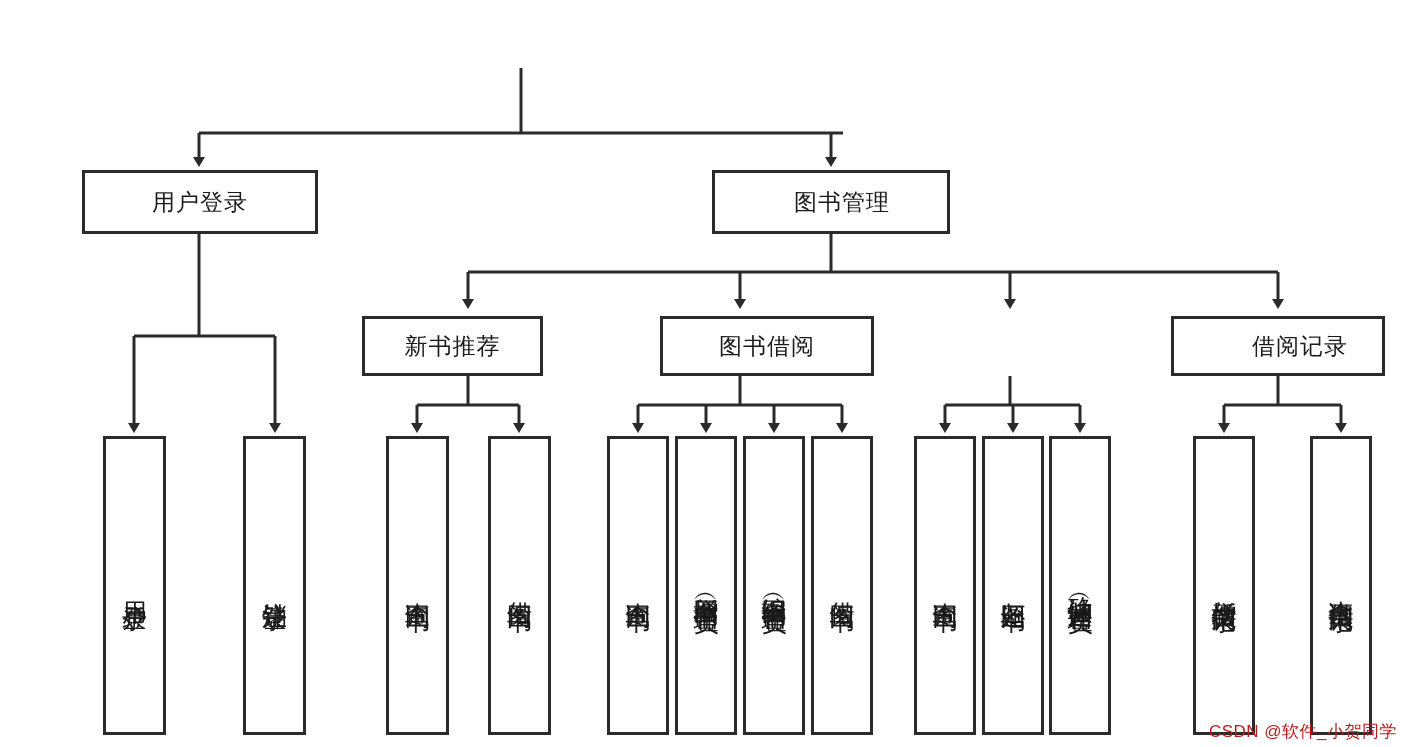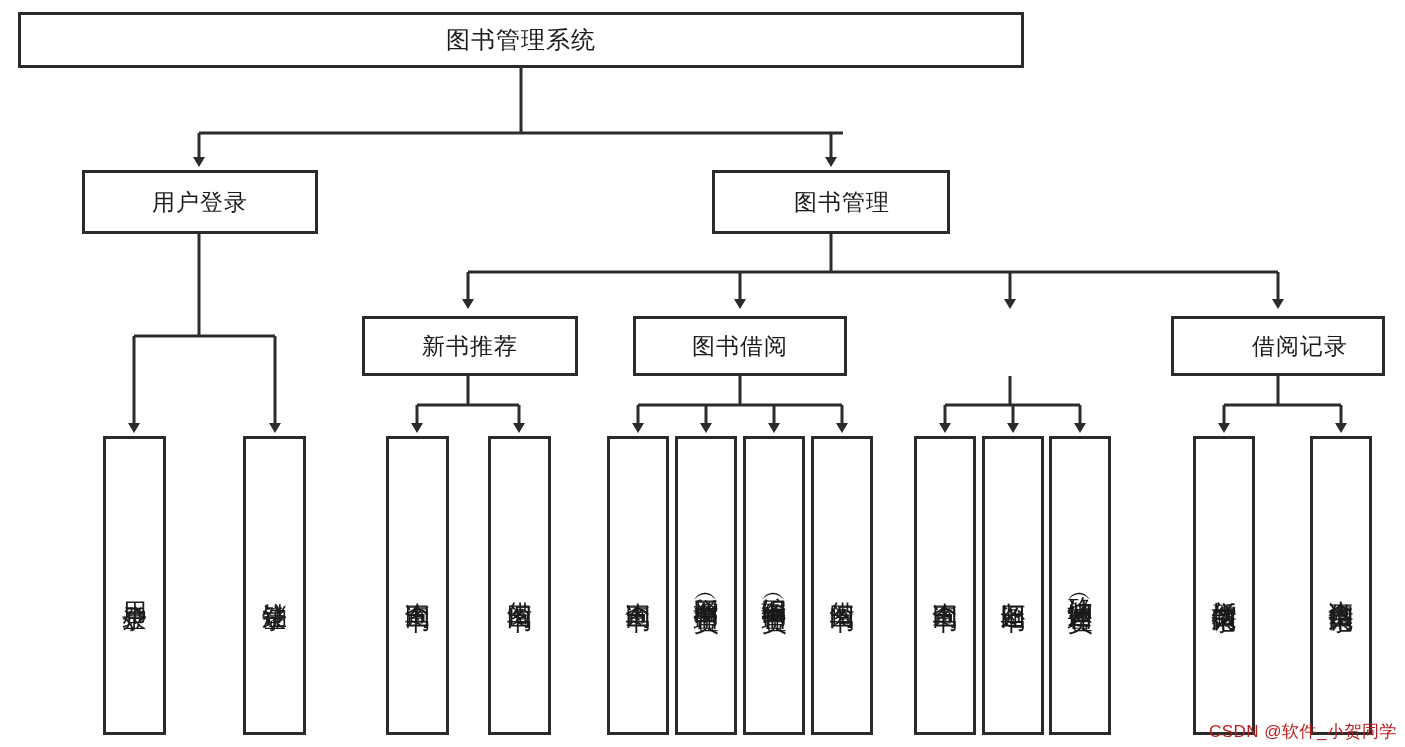--- a/index.html
+++ b/index.html
@@ -114,35 +114,32 @@
       <path d="M1013,405 L1013,424" marker-end="url(#arrow)"></path>
       <path d="M1080,405 L1080,424" marker-end="url(#arrow)"></path>
 
       <path d="M1278,376 L1278,405"></path>
       <path d="M1224,405 L1341,405"></path>
       <path d="M1224,405 L1224,424" marker-end="url(#arrow)"></path>
       <path d="M1341,405 L1341,424" marker-end="url(#arrow)"></path>
     </g>
   </svg>
 
-  <div class="node root" style="left:18px; top:12px; width:1006px; height:56px;">
-    <span class="label">图书管理系统</span>
-  </div>
 
   <div class="node" style="left:82px; top:170px; width:236px; height:64px;">
     <span class="label">用户登录</span>
   </div>
   <div class="node" style="left:712px; top:170px; width:238px; height:64px;padding-left:22px;">
     <span class="label">图书管理</span>
   </div>
 
-  <div class="node" style="left:362px; top:316px; width:216px; height:60px;">
+  <div class="node" style="left:362px; top:316px; width:181px; height:60px;">
     <span class="label">新书推荐</span>
   </div>
-  <div class="node" style="left:633px; top:316px; width:214px; height:60px;">
+  <div class="node" style="left:660px; top:316px; width:214px; height:60px;">
     <span class="label">图书借阅</span>
   </div>
   <div class="node" style="left:1171px; top:316px; width:214px; height:60px;padding-left:44px;">
     <span class="label">借阅记录</span>
   </div>
 
   <div class="node leaf" style="left:103px; top:436px; width:63px; height:299px;">
     <span class="label">用户登录</span>
   </div>
   <div class="node leaf" style="left:243px; top:436px; width:63px; height:299px;">

